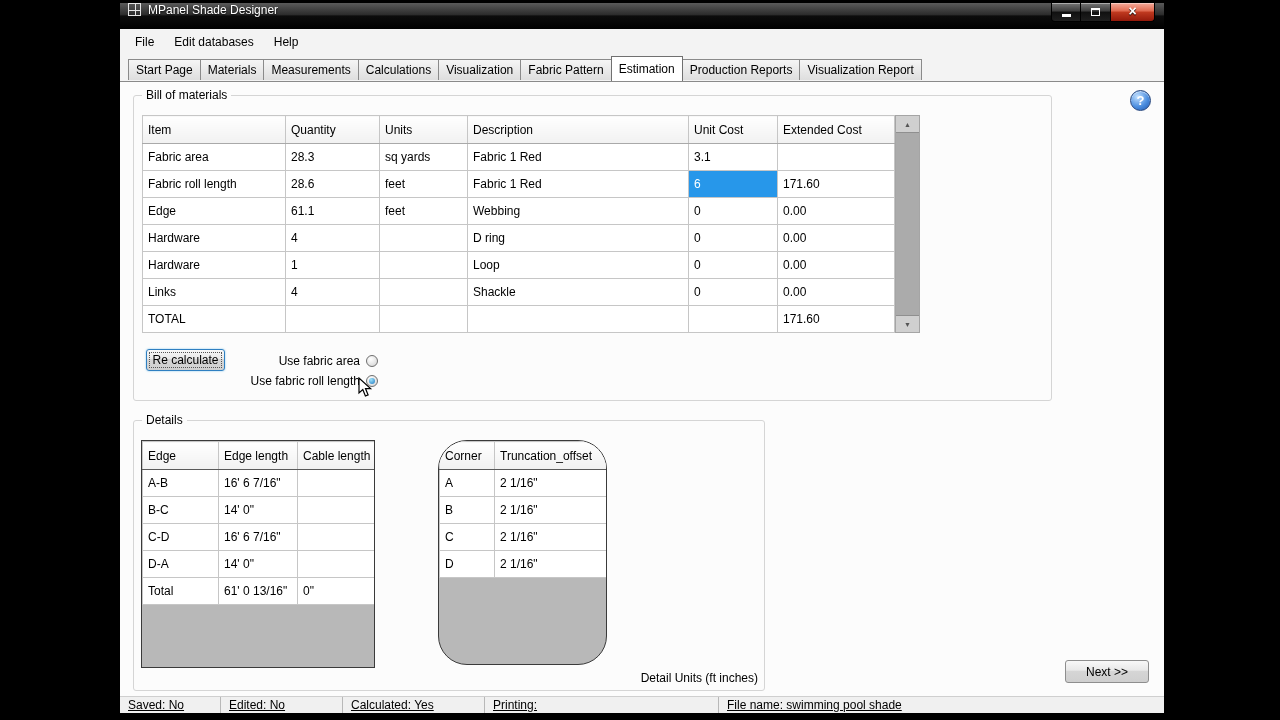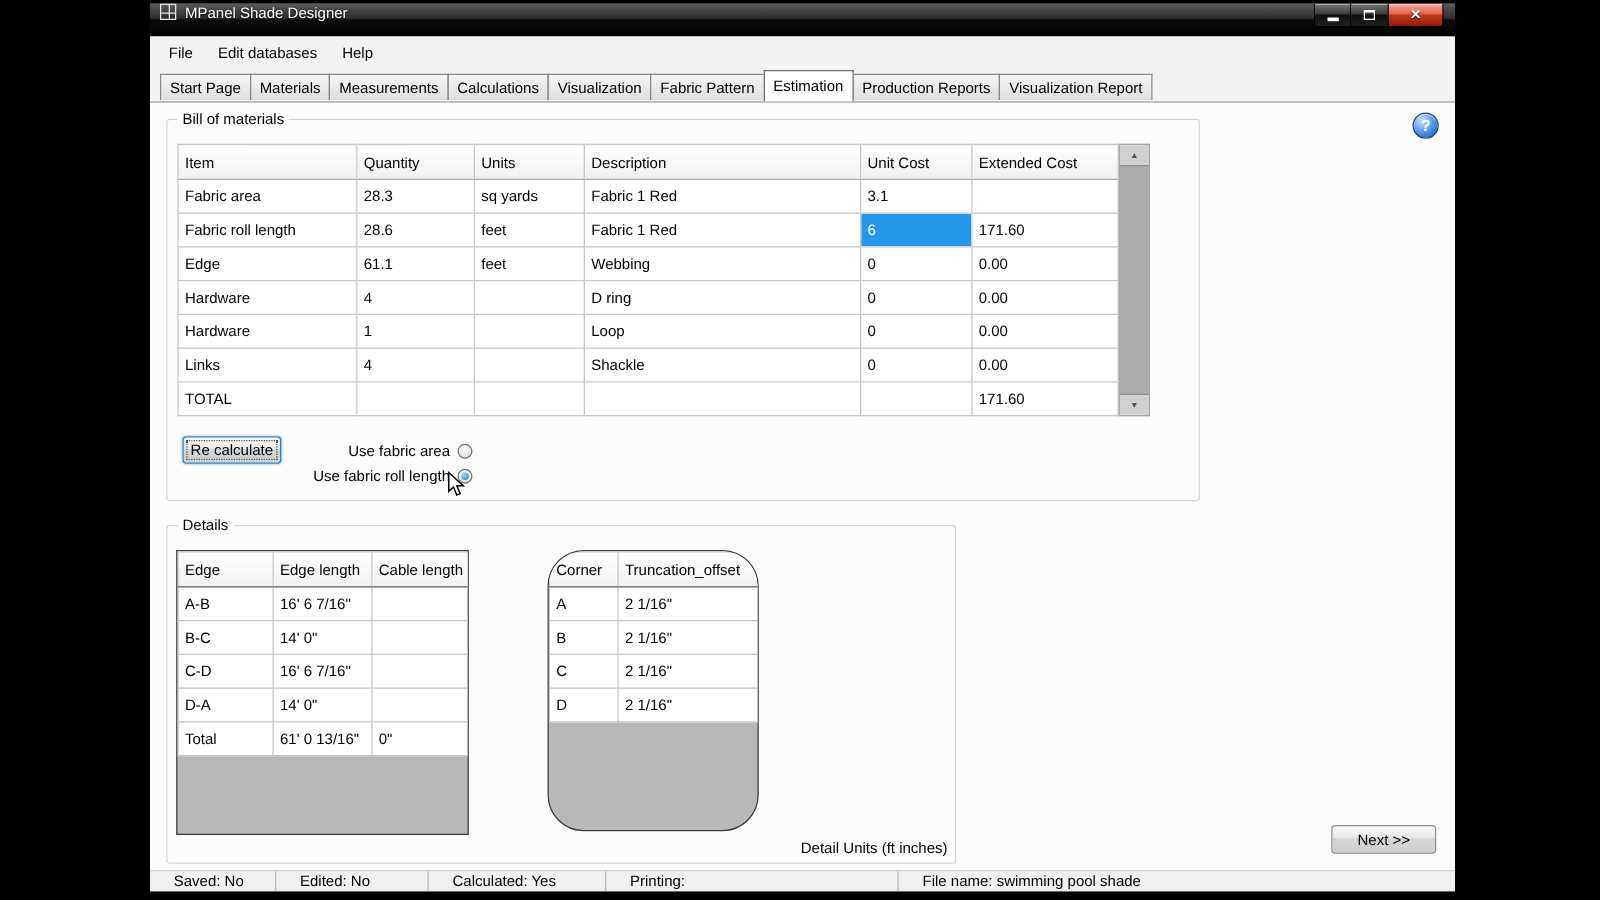--- a/index.html
+++ b/index.html
@@ -33,21 +33,21 @@
     border:1px solid #8a8a8a; border-bottom:none; white-space:nowrap; }
   .tab + .tab { margin-left:-1px; }
   .tab.active { background:#fff; height:25px; line-height:24px; position:relative; z-index:3;
     margin-bottom:-1px; border-color:#707070; }
 
   .tabpage { position:absolute; top:78px; left:0; right:0; bottom:17px; background:#fcfcfc; border-top:1px solid #8a8a8a; }
 
   
   .groupbox { position:absolute; border:1px solid #d5d5d5; border-radius:3px; }
   .gb-label { position:absolute; top:-8px; left:8px; background:#fcfcfc; padding:0 4px; white-space:nowrap; }
-  .gb-bom { left:13px; top:13px; width:827px; height:306px; }
+  .gb-bom { left:13px; top:13px; width:919px; height:306px; }
   .gb-details { left:13px; top:338px; width:632px; height:271px; }
 
   
   .grid { border-collapse:collapse; background:#fff; table-layout:fixed; font-size:12px; }
   .grid th, .grid td { border:1px solid #c6c6c6; height:27px; padding:0 5px; text-align:left;
     font-weight:normal; overflow:hidden; white-space:nowrap; vertical-align:middle; }
   .grid th { background:linear-gradient(#ffffff,#f1f1f1); border-bottom-color:#a9a9a9; height:28px; }
   .bom { position:absolute; left:8px; top:19px; width:753px; border:1px solid #919191; }
   td.selected { background:#2797ea; color:#fff; }
 
@@ -81,21 +81,21 @@
   .detail-units { position:absolute; right:6px; bottom:5px; white-space:nowrap; }
 
   .help-btn { position:absolute; left:1010px; top:8px; width:21px; height:21px; border-radius:50%;
     background:radial-gradient(circle at 35% 30%,#c3e1ff,#4d8fe0 55%,#1a55b0); border:1px solid #24457e;
     color:#fff; font-weight:bold; font-size:13px; display:flex; align-items:center; justify-content:center;
     box-shadow:inset 0 1px 1px rgba(255,255,255,.6); }
 
   
   .statusbar { position:absolute; left:0; right:0; bottom:0; height:17px; background:#f0f0f0;
     border-top:1px solid #cfcfcf; display:flex; align-items:stretch; }
-  .sb-item { display:flex; align-items:center; padding-left:19px; white-space:nowrap; overflow:hidden; }
+  .sb-item { display:flex; align-items:center; padding-left:8px; white-space:nowrap; overflow:hidden;text-decoration:underline; }
   .sb-item + .sb-item { border-left:1px solid #b8b8b8; }
   .sb1 { width:100px; } .sb2 { width:122px; } .sb3 { width:142px; } .sb4 { width:446px; } .sb5 { flex:1; }
 
   .cursor { position:absolute; left:238px; top:374px; z-index:50; }
 </style>
 </head>
 <body>
 
 <div class="window">
 

